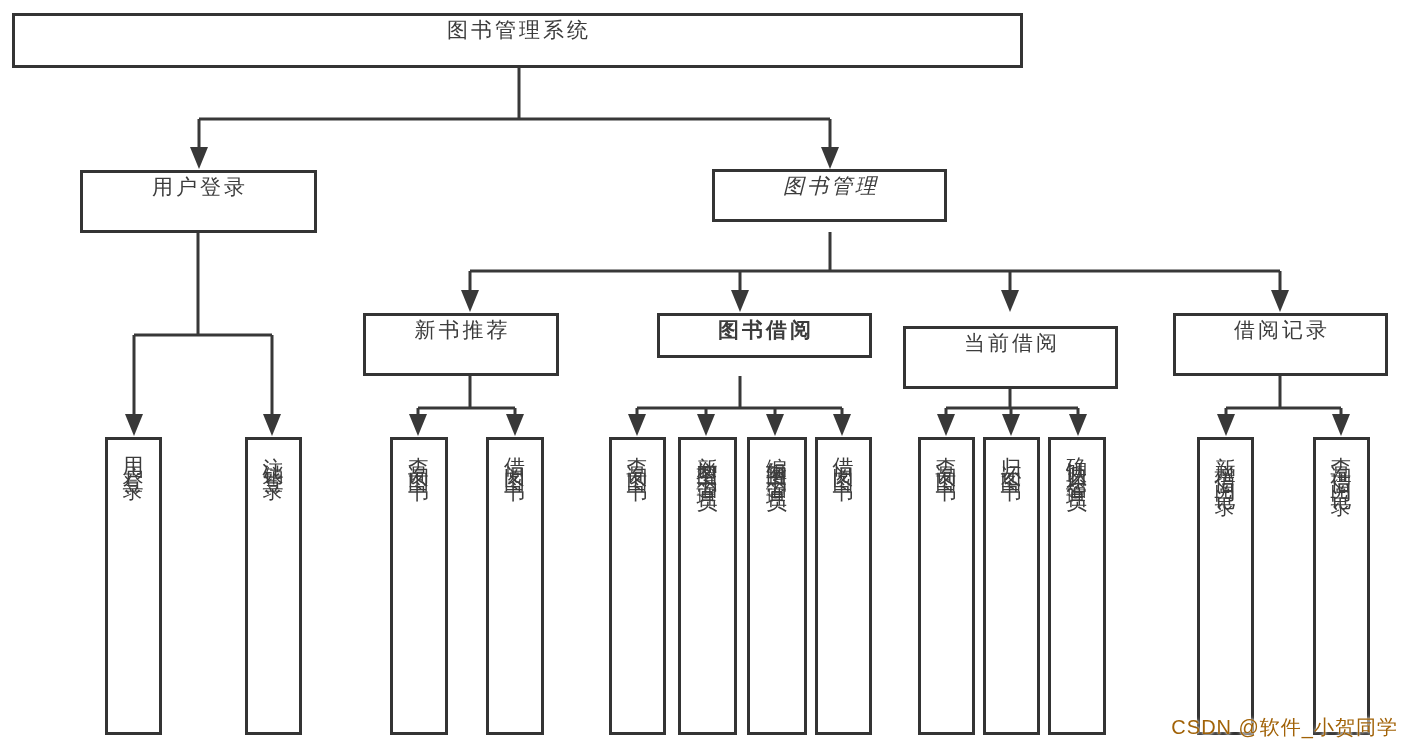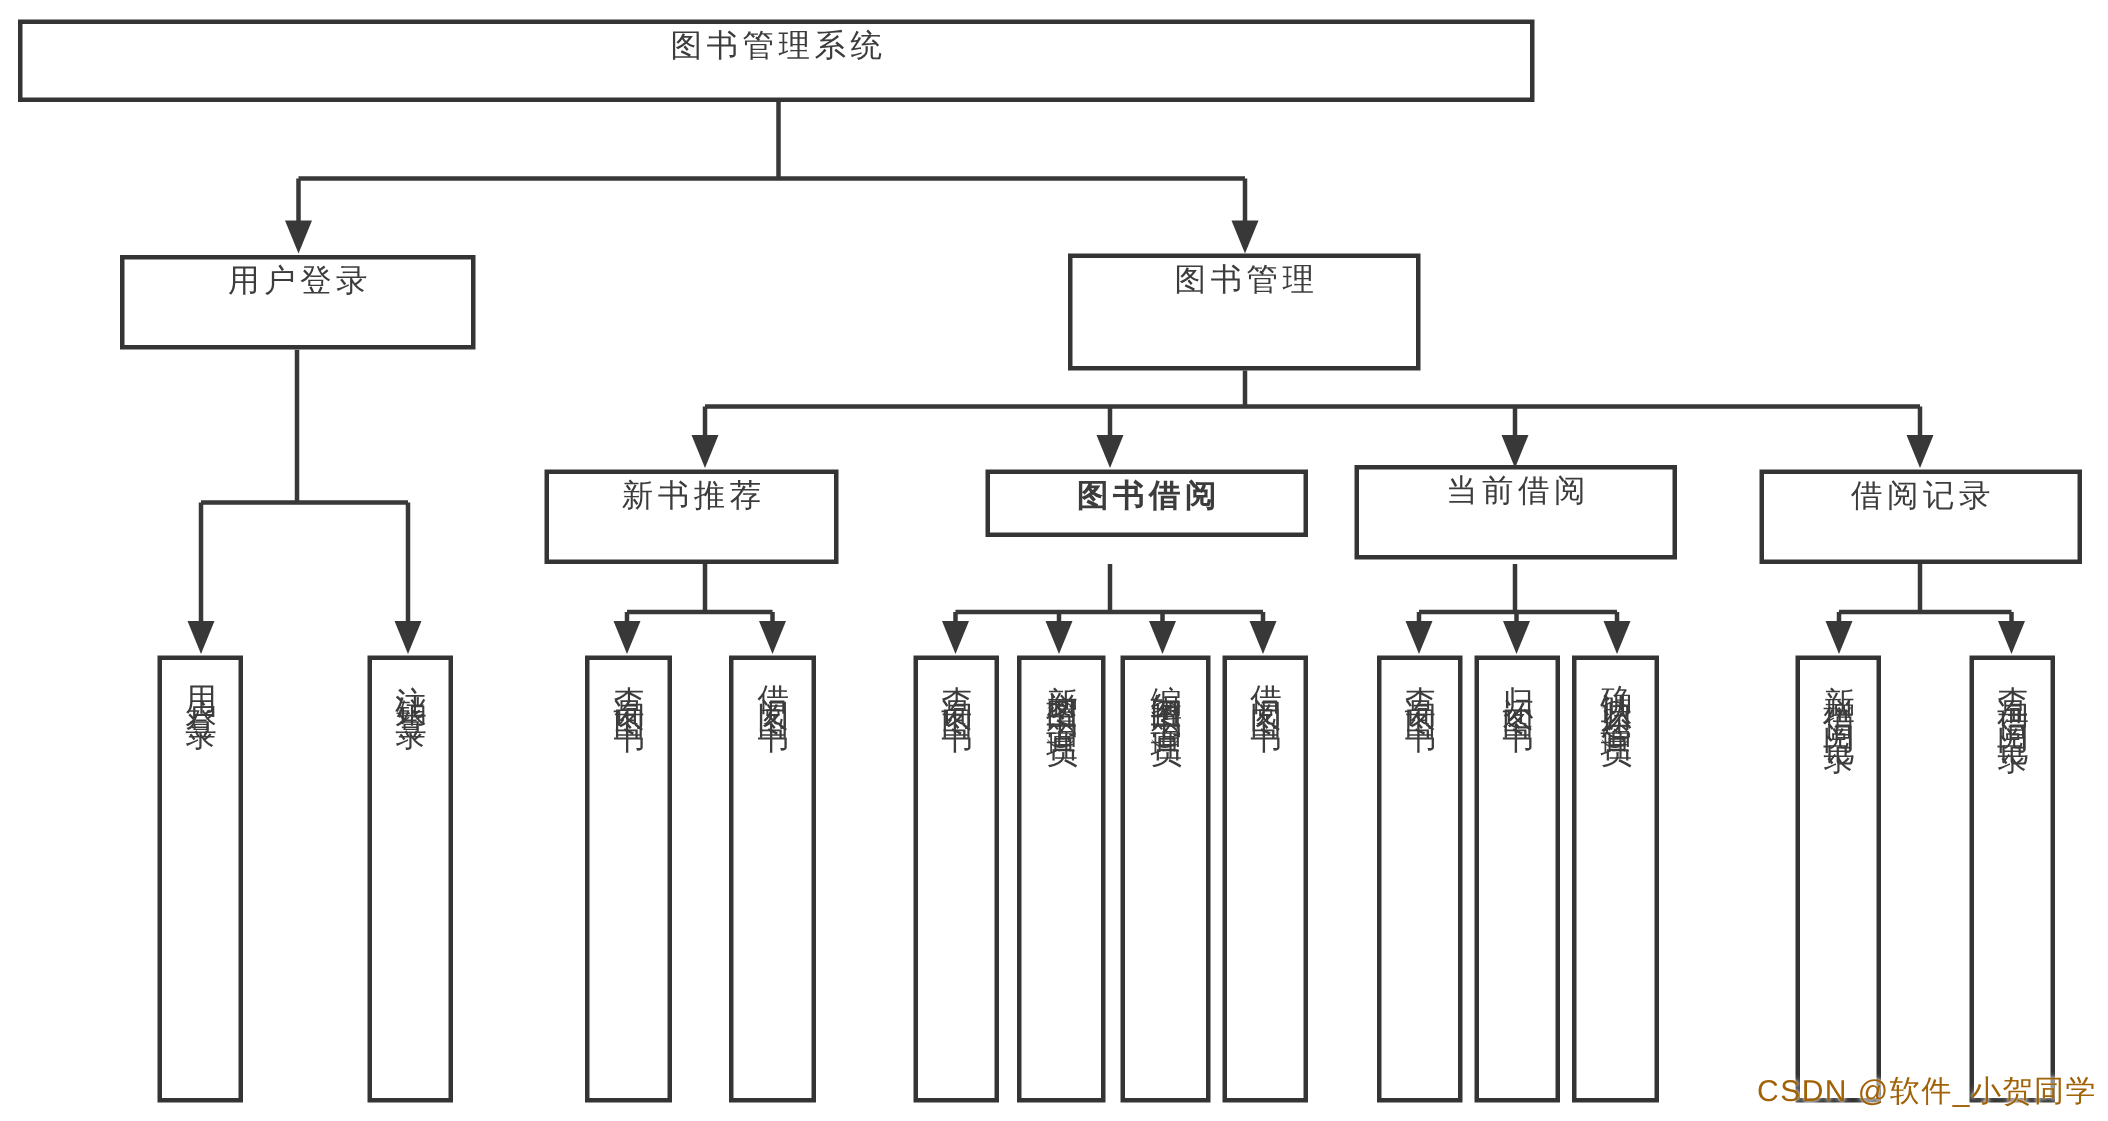--- a/index.html
+++ b/index.html
@@ -101,31 +101,31 @@
     </g>
   </svg>
 
   <div class="hbox" style="left:12px; top:13px; width:1011px; height:55px;">
     <span class="lbl">图书管理系统</span>
   </div>
 
   <div class="hbox" style="left:80px; top:170px; width:237px; height:63px;">
     <span class="lbl">用户登录</span>
   </div>
-  <div class="hbox" style="left:712px; top:169px; width:235px; height:78px;">
+  <div class="hbox" style="left:712px; top:169px; width:235px; height:53px;font-style:italic;">
     <span class="lbl">图书管理</span>
   </div>
 
   <div class="hbox" style="left:363px; top:313px; width:196px; height:63px;">
     <span class="lbl">新书推荐</span>
   </div>
   <div class="hbox" style="left:657px; top:313px; width:215px; height:45px;font-weight:bold;">
     <span class="lbl">图书借阅</span>
   </div>
-  <div class="hbox" style="left:903px; top:310px; width:215px; height:63px;">
+  <div class="hbox" style="left:903px; top:326px; width:215px; height:63px;">
     <span class="lbl">当前借阅</span>
   </div>
   <div class="hbox" style="left:1173px; top:313px; width:215px; height:63px;">
     <span class="lbl">借阅记录</span>
   </div>
 
   <div class="vbox" style="left:105px; top:437px; width:57px; height:298px;">
     <span class="lbl">用户登录</span>
   </div>
   <div class="vbox" style="left:245px; top:437px; width:57px; height:298px;">

